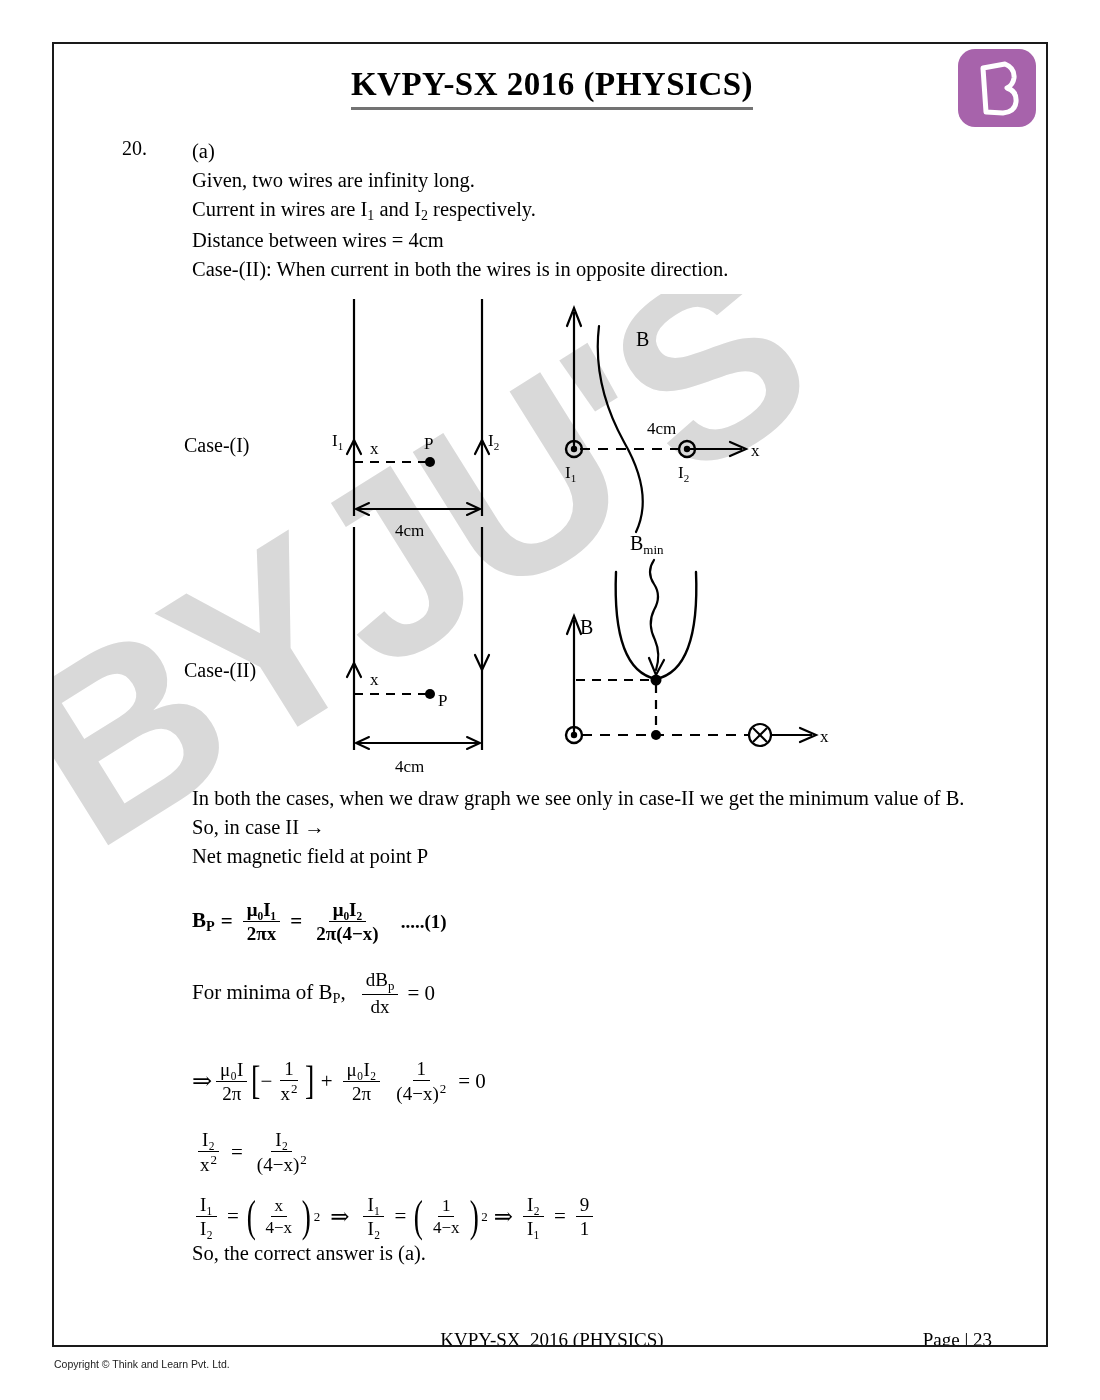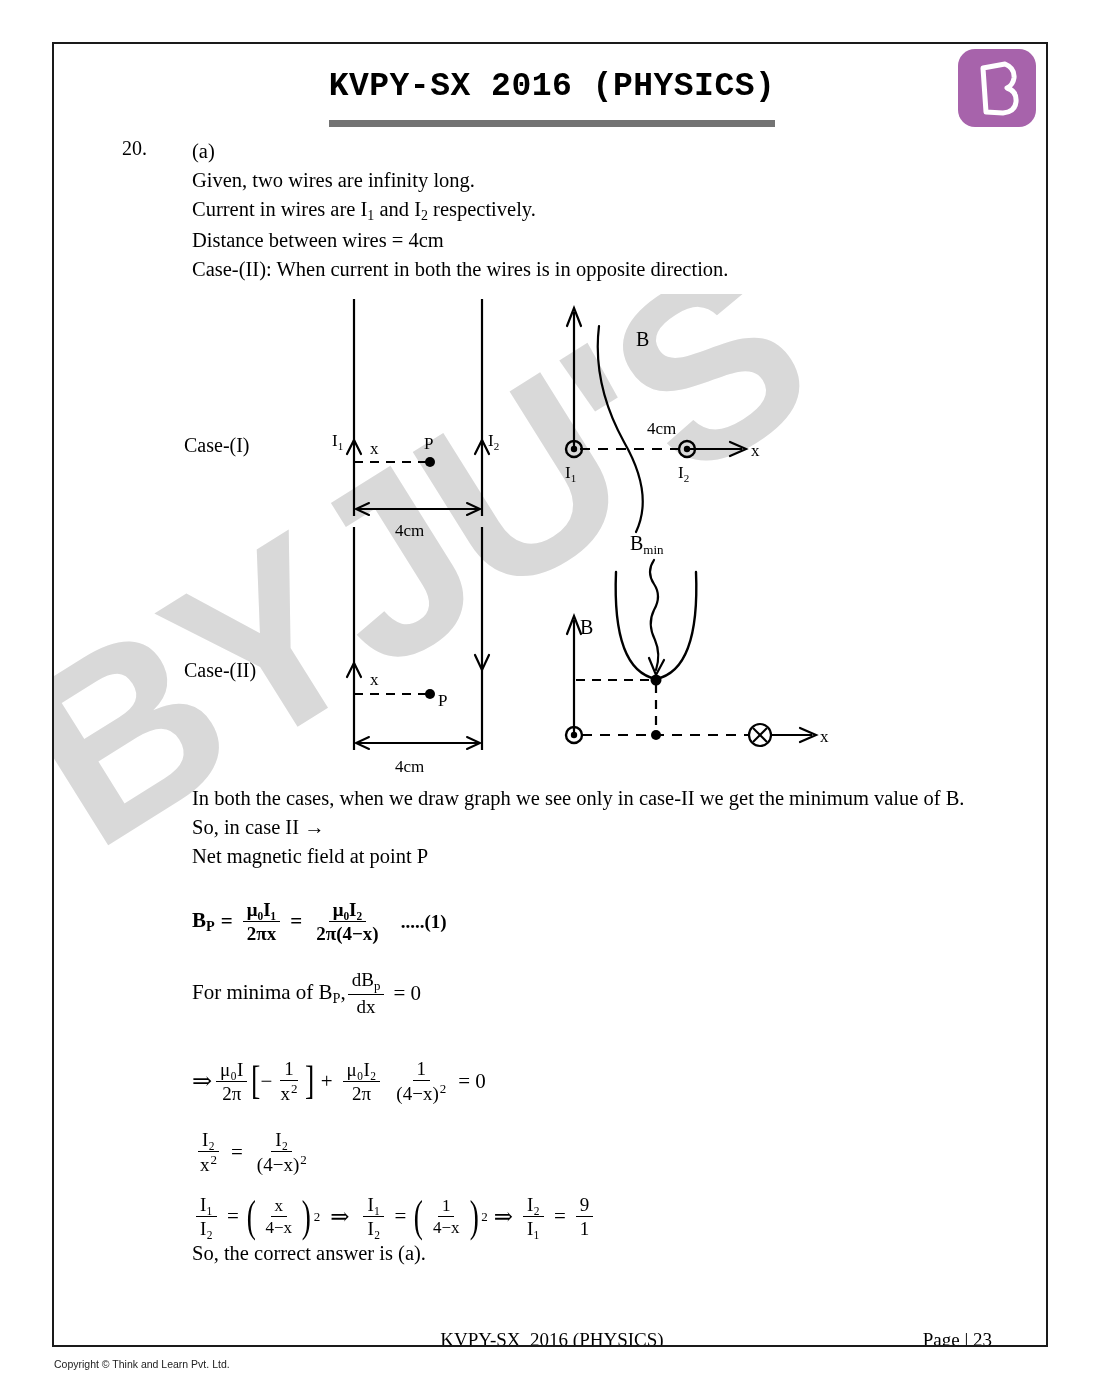--- a/index.html
+++ b/index.html
@@ -50,23 +50,22 @@
     left: 0;
     top: 22px;
     width: 996px;
     text-align: center;
     font-size: 33px;
     font-weight: bold;
     letter-spacing: 0.5px;
     z-index: 3;
   }
   .doc-title span {
-    border-bottom: 7px solid #737373;
-    padding-bottom: 15px;
-    font-family: Liberation Mono, monospace;
+    border-bottom: 3px solid #737373;
+    padding-bottom: 5px;
   }
   .logo {
     position: absolute;
     right: 10px;
     top: 5px;
     width: 78px;
     height: 78px;
     border-radius: 17px;
     background: #a763ab;
     z-index: 4;
@@ -351,21 +350,21 @@
       <span class="eqop">=</span>
       <span class="frac">
         <span class="num">μ₀I₂</span>
         <span class="den">2π(4−x)</span>
       </span>
       <span style="margin-left:14px; font-size:19px;">.....(1)</span>
     </div>
 
     <div class="mathline" style="top:925px;">
       <span><span>For minima of B</span><sub>P</sub><span>,</span></span>
-      <span class="frac" style="margin-left:2px;">
+      <span class="frac" style="margin-left:16px;">
         <span class="num"><span>dB</span><sub>p</sub></span>
         <span class="den">dx</span>
       </span>
       <span style="margin-left:5px;">= 0</span>
     </div>
 
 
     <div class="mathline" style="top:1014px;">
       <span style="font-size:24px;">⇒</span>
       <span class="frac">

